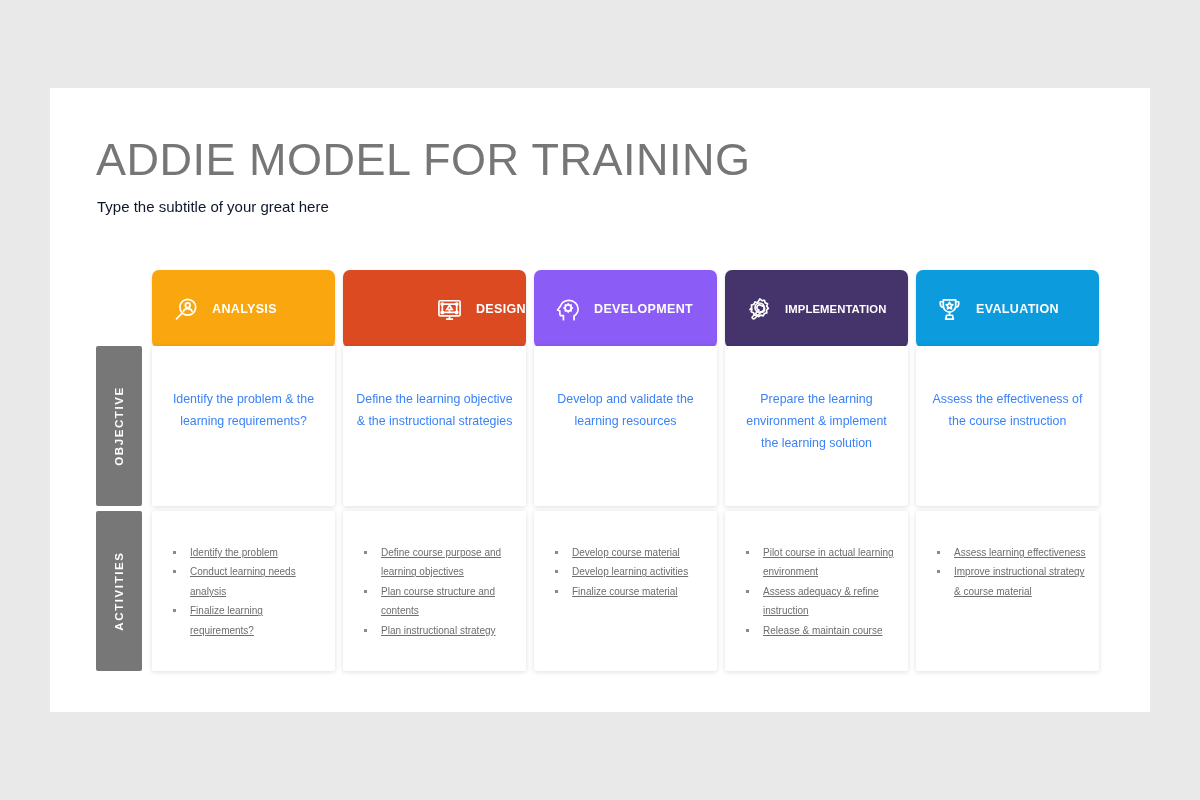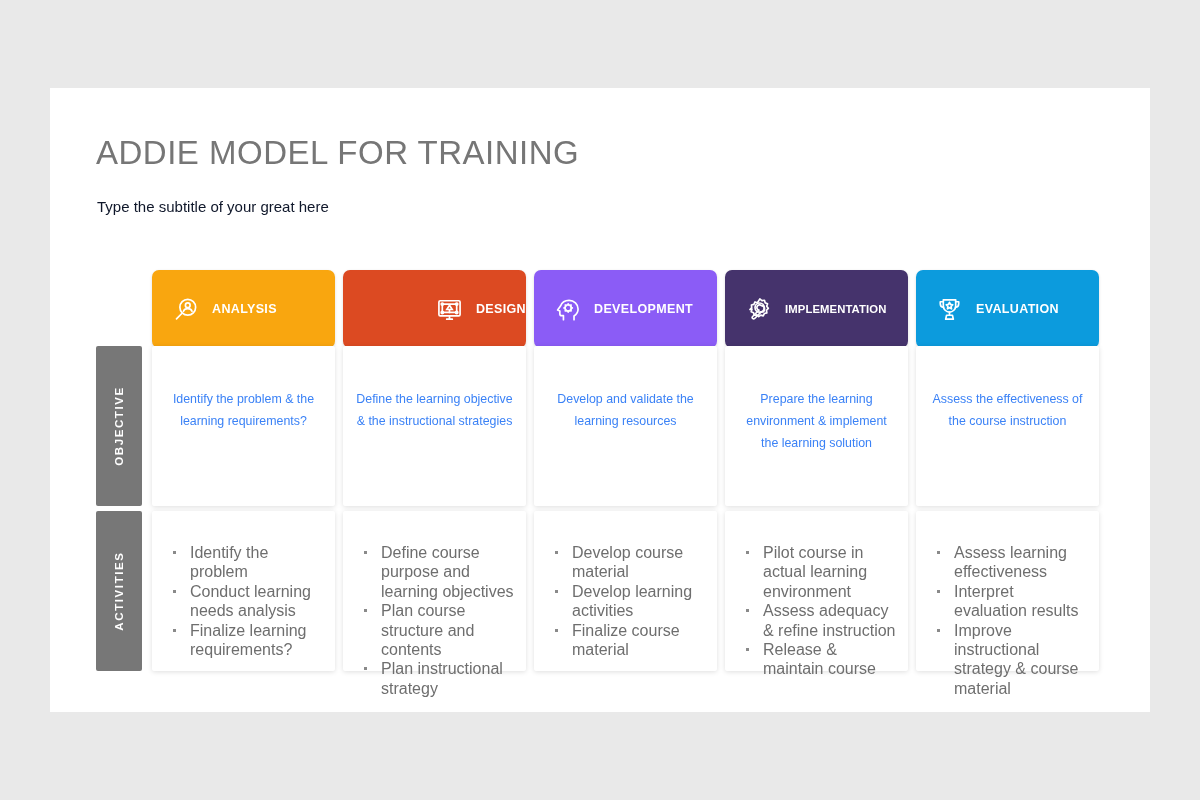--- a/index.html
+++ b/index.html
@@ -10,21 +10,21 @@
     overflow: hidden;
   }
   #slide {
     position: absolute;
     left: 50px; top: 88px;
     width: 1100px; height: 624px;
     background: #ffffff;
   }
   #title {
     position: absolute; left: 46px; top: 46px;
-    font-size: 33px; font-weight: 400; color: #767676;
+    font-size: 45px; font-weight: 400; color: #767676;
     letter-spacing: 0.5px; white-space: nowrap;
   }
   #subtitle {
     position: absolute; left: 47px; top: 110px;
     font-size: 15px; color: #0f172a; font-weight: 400;
   }
 
   
   #matrix { position: absolute; left: 46px; top: 170px; width: 1008px; }
 
@@ -81,23 +81,24 @@
     padding: 42px 12px 0;
     text-align: center;
     font-size: 12.4px; line-height: 22px;
     color: #3b82f6;
   }
 
   .act-list { padding: 32px 10px 0 16px; }
   .act-item {
     position: relative;
     padding-left: 22px;
-    font-size: 16px; line-height: 19.4px;
+    font-size: 10px; line-height: 19.4px;
     color: #6e6e6e;
     margin-bottom: 0px;
+    text-decoration: underline;
   }
   .act-item::before {
     content: "";
     position: absolute; left: 5px; top: 8px;
     width: 3px; height: 3px; background: #8a8a8a;
   }
 </style>
 </head>
 <body>
 
@@ -224,21 +225,20 @@
               </svg>
             </span>
             <span class="tab-label">EVALUATION</span>
           </div>
           <div class="card card-objective">
             <div class="obj-text">Assess the effectiveness of the course instruction</div>
           </div>
           <div class="card card-activities">
             <div class="act-list">
               <div class="act-item">Assess learning effectiveness</div>
-              <div class="act-item">Interpret evaluation results</div>
               <div class="act-item">Improve instructional strategy &amp; course material</div>
             </div>
           </div>
         </div>
       </div>
 
   </div>
 </div>
 
 </body></html>

